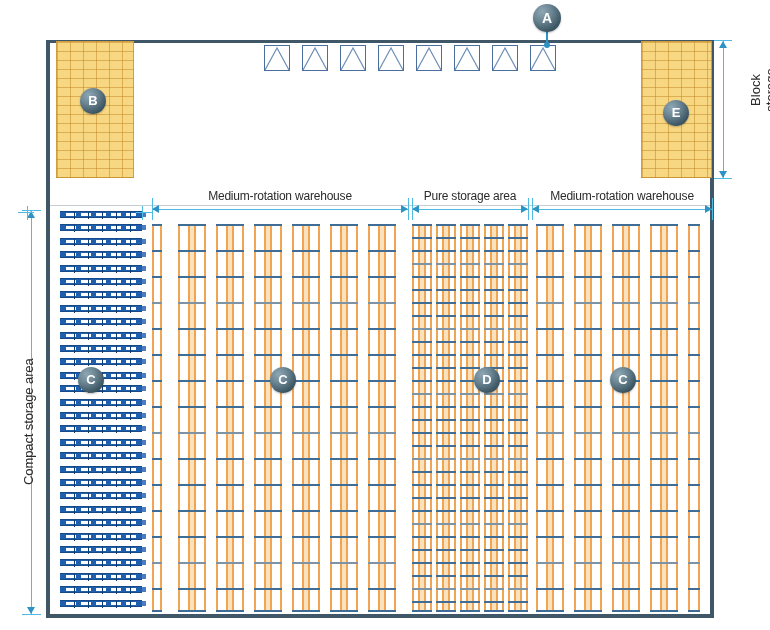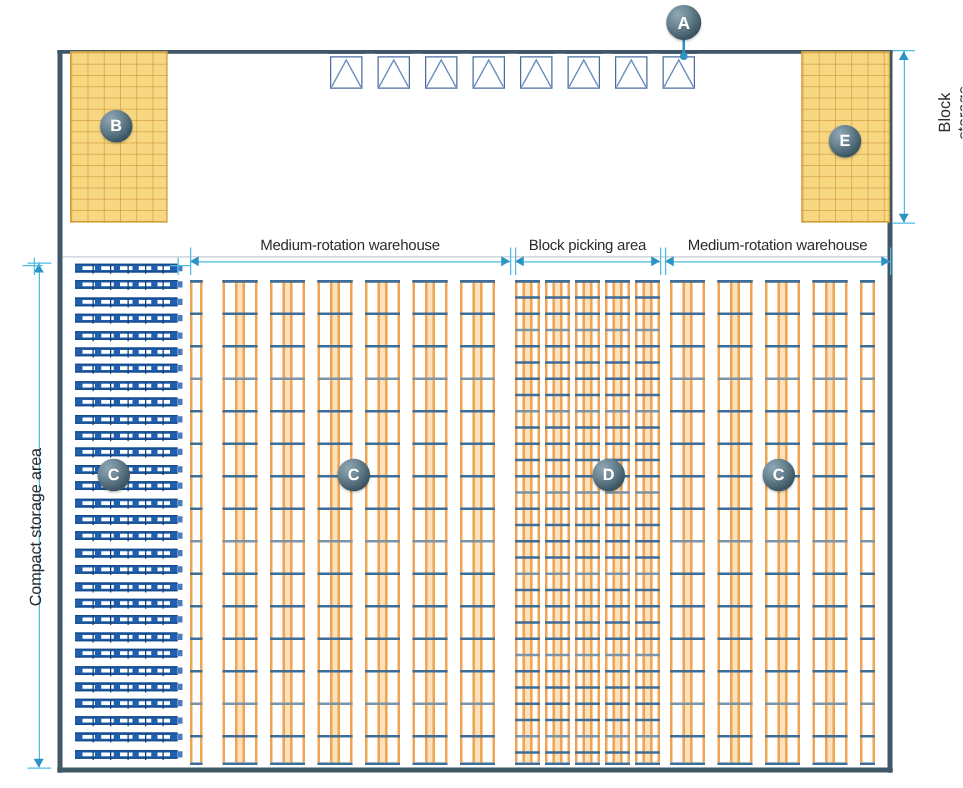--- a/index.html
+++ b/index.html
@@ -992,21 +992,21 @@
       <div class="arrow arr-l" style="left:152px;top:205px;"></div>
       <div class="arrow arr-r" style="left:401px;top:205px;"></div>
       <div class="tick" style="left:152px;top:198px;width:1px;height:22px;"></div>
       <div class="tick" style="left:408px;top:198px;width:1px;height:22px;"></div>
       <div class="dimlabel" style="left:152px;top:189px;width:256px;text-align:center;">Medium-rotation warehouse</div>
       <div class="dimline dimh" style="left:412px;top:209px;width:116px;"></div>
       <div class="arrow arr-l" style="left:412px;top:205px;"></div>
       <div class="arrow arr-r" style="left:521px;top:205px;"></div>
       <div class="tick" style="left:412px;top:198px;width:1px;height:22px;"></div>
       <div class="tick" style="left:528px;top:198px;width:1px;height:22px;"></div>
-      <div class="dimlabel" style="left:412px;top:189px;width:116px;text-align:center;">Block picking area</div>
+      <div class="dimlabel" style="left:412px;top:189px;width:116px;text-align:center;">Pure storage area</div>
       <div class="dimline dimh" style="left:532px;top:209px;width:180px;"></div>
       <div class="arrow arr-l" style="left:532px;top:205px;"></div>
       <div class="arrow arr-r" style="left:705px;top:205px;"></div>
       <div class="tick" style="left:532px;top:198px;width:1px;height:22px;"></div>
       <div class="tick" style="left:712px;top:198px;width:1px;height:22px;"></div>
       <div class="dimlabel" style="left:532px;top:189px;width:180px;text-align:center;">Medium-rotation warehouse</div>
     </div>
 
   <div class="dimline dimv" style="left:723px;top:40px;height:138px;"></div>
   <div class="arrow arr-u" style="left:719px;top:41px;"></div>

